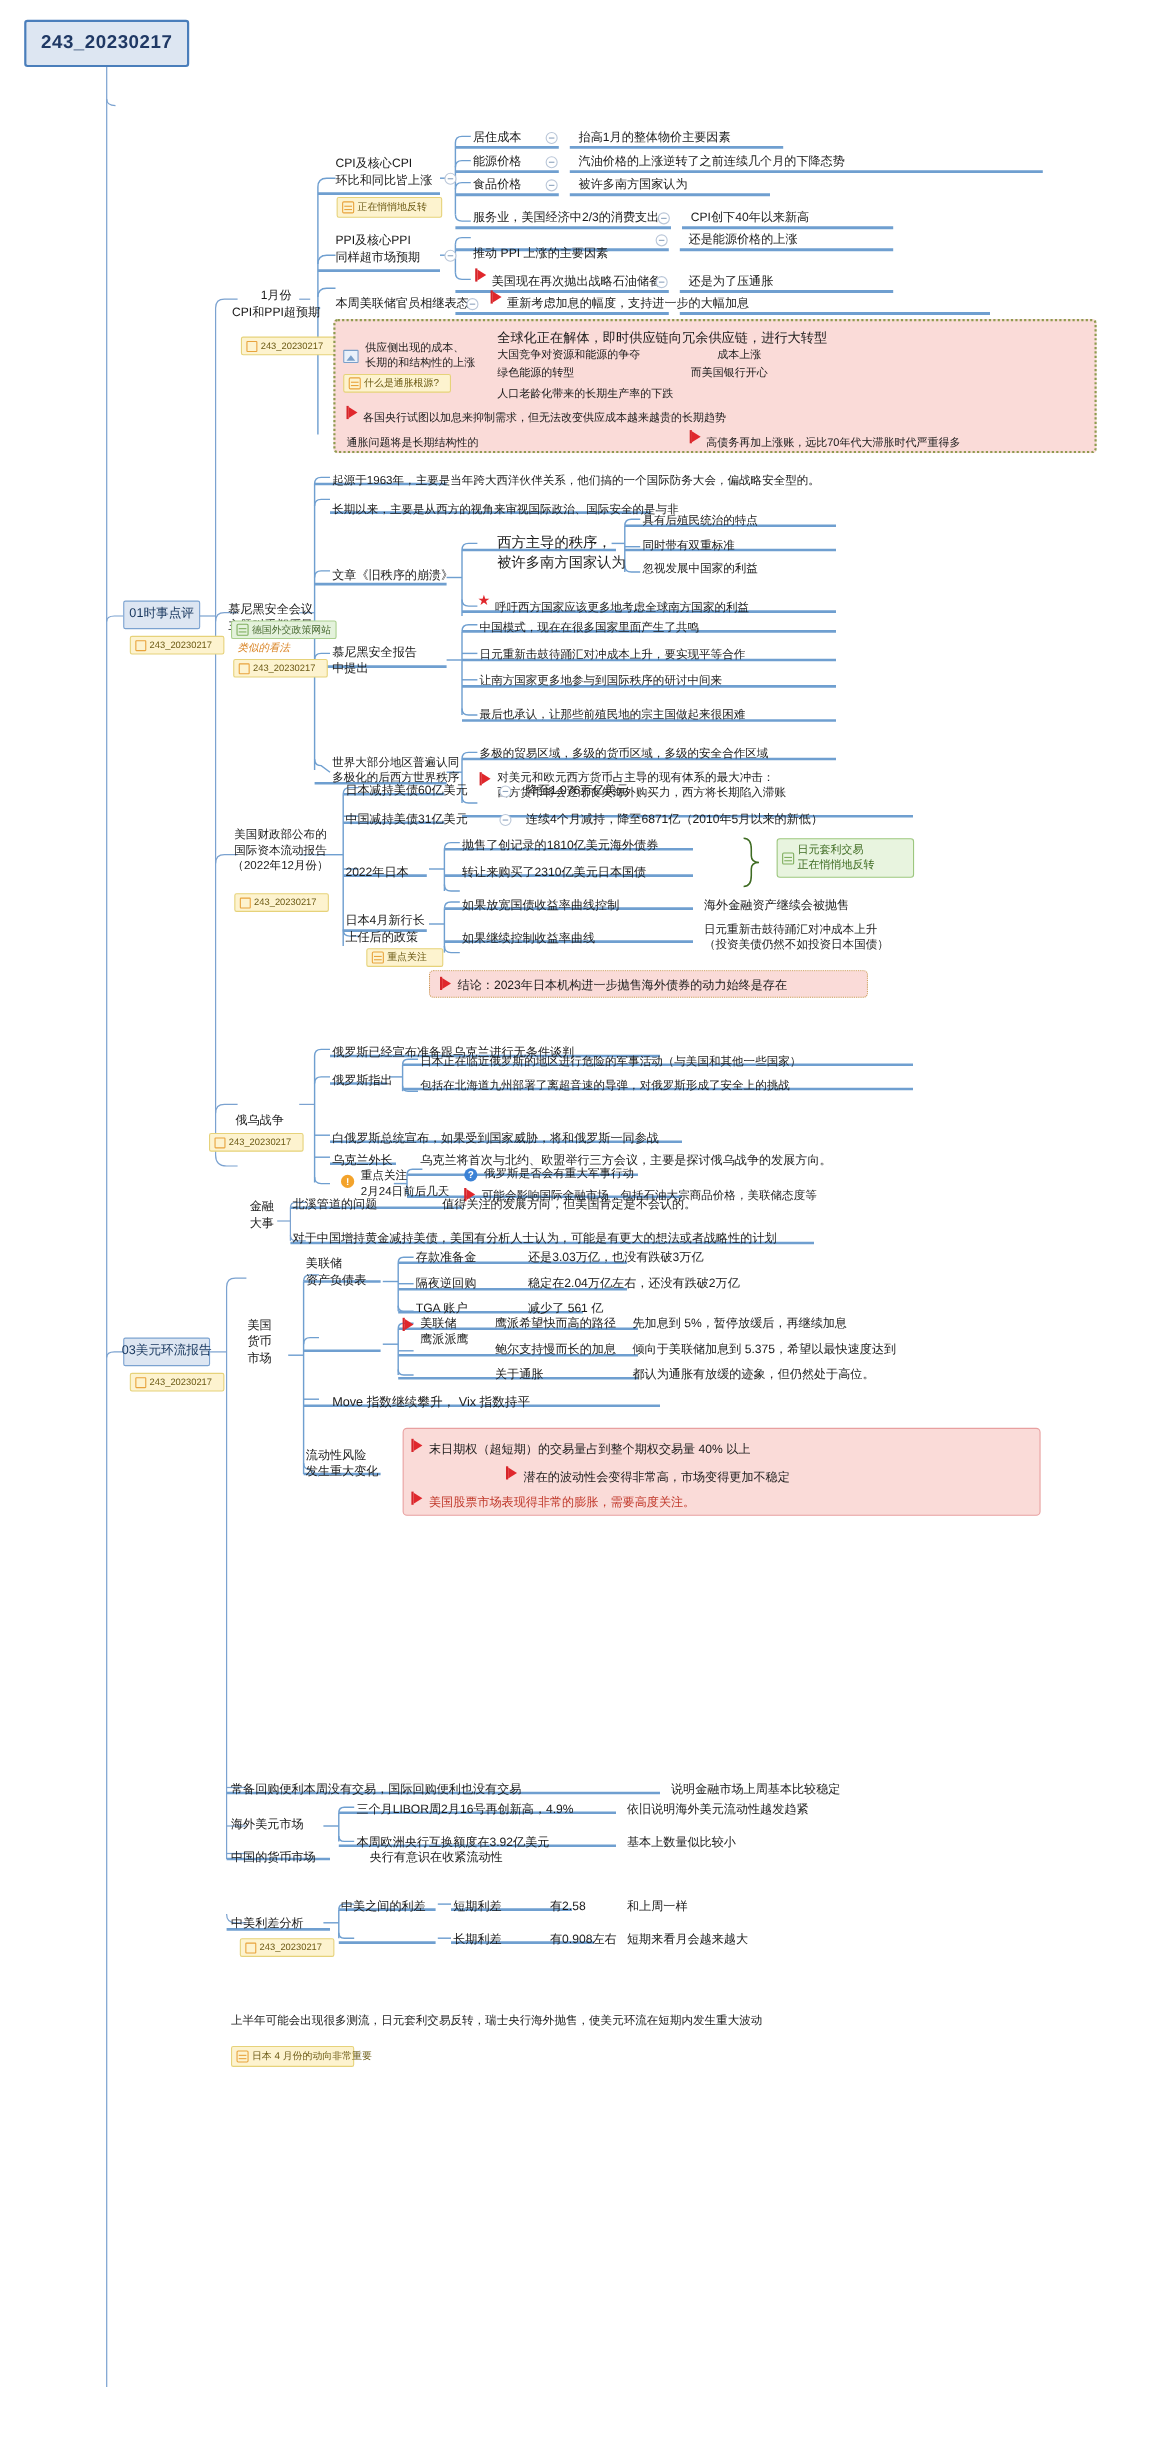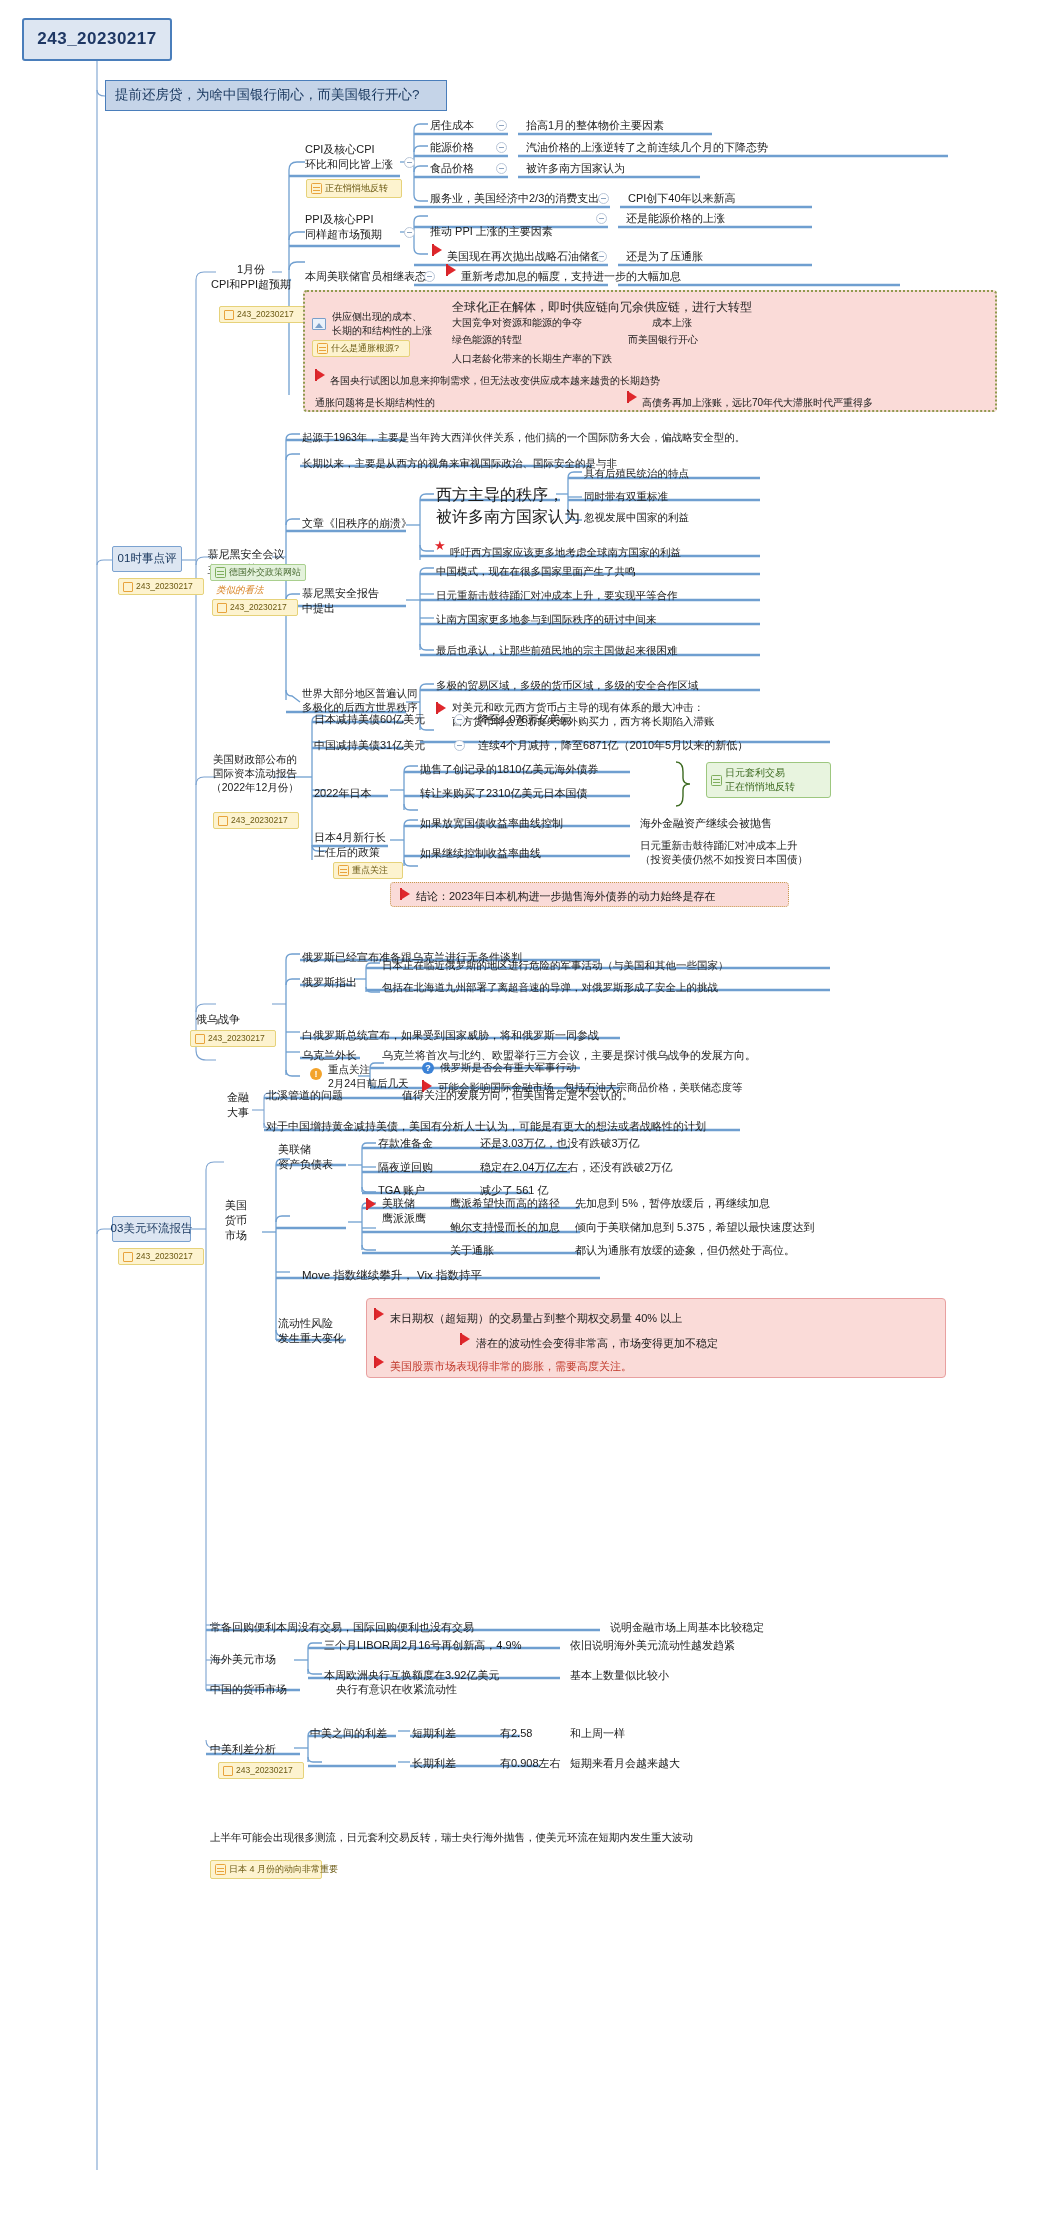--- a/index.html
+++ b/index.html
@@ -395,21 +395,20 @@
     <line x1="308" y1="1736" x2="396" y2="1736"></line>
     <line x1="308" y1="1766" x2="396" y2="1766"></line>
     <line x1="410" y1="1736" x2="520" y2="1736"></line>
     <line x1="410" y1="1766" x2="540" y2="1766"></line>
     <line x1="206" y1="1754" x2="300" y2="1754"></line>
   </g>
 </svg>
 
 <div class="node root">243_20230217</div>
 
-<div class="node title-bar">提前还房贷，为啥中国银行闹心，而美国银行开心?</div>
 
 <div class="n-txt" style="left:305px;top:142px;width:98px;text-align:left;font-size:11px;">CPI及核心CPI
 环比和同比皆上涨</div>
 <div class="tog" style="left:404px;top:157px"></div>
 <div class="node tag" style="left:306px;top:179px;width:96px;height:19px">
   <span class="gl"></span>
   <span>正在悄悄地反转</span>
 </div>
 
 <div class="n-txt" style="left:430px;top:118px">居住成本</div>
@@ -502,21 +501,21 @@
 <div class="n-txt orangetxt" style="left:216px;top:584px;font-size:9.5px">类似的看法</div>
 <div class="node tag-doc" style="left:212px;top:599px;width:86px;height:17px">
   <span class="gl" style="display:inline-block;width:8px;height:8px;border:1.2px solid #e8a33d;border-radius:1px"></span>
   <span>243_20230217</span>
 </div>
 
 <div class="n-txt" style="left:302px;top:430px;font-size:10.5px">起源于1963年，主要是当年跨大西洋伙伴关系，他们搞的一个国际防务大会，偏战略安全型的。</div>
 <div class="n-txt" style="left:302px;top:456px;font-size:10.5px">长期以来，主要是从西方的视角来审视国际政治、国际安全的是与非</div>
 
 <div class="n-txt" style="left:302px;top:516px">文章《旧秩序的崩溃》</div>
-<div class="n-txt" style="left:436px;top:484px;width:122px;font-size:16px">西方主导的秩序，
+<div class="n-txt" style="left:452px;top:484px;width:122px;font-size:13px">西方主导的秩序，
 被许多南方国家认为</div>
 <div class="n-txt" style="left:584px;top:466px;font-size:10.5px">具有后殖民统治的特点</div>
 <div class="n-txt" style="left:584px;top:489px;font-size:10.5px">同时带有双重标准</div>
 <div class="n-txt" style="left:584px;top:510px;font-size:10.5px">忽视发展中国家的利益</div>
 <div class="star" style="left:434px;top:539px">★</div>
 <div class="n-txt" style="left:450px;top:545px;font-size:10.5px">呼吁西方国家应该更多地考虑全球南方国家的利益</div>
 
 <div class="n-txt" style="left:302px;top:586px;width:100px">慕尼黑安全报告
 中提出</div>
 <div class="n-txt" style="left:436px;top:564px;font-size:10.5px">中国模式，现在在很多国家里面产生了共鸣</div>
@@ -577,21 +576,21 @@
   <span>重点关注</span>
 </div>
 
 <div class="node pinkbox-dot" style="left:390px;top:882px;width:399px;height:25px"></div>
 <div class="flag" style="left:400px;top:888px">
       <i></i>
       <b></b>
     </div>
 <div class="n-txt" style="left:416px;top:889px;color:#1a1a1a">结论：2023年日本机构进一步抛售海外债券的动力始终是存在</div>
 
-<div class="n-txt" style="left:196px;top:1012px;width:80px;text-align:left">俄乌战争</div>
+<div class="n-txt" style="left:196px;top:1012px;width:80px;text-align:center">俄乌战争</div>
 <div class="node tag-doc" style="left:190px;top:1030px;width:86px;height:17px">
   <span class="gl" style="display:inline-block;width:8px;height:8px;border:1.2px solid #e8a33d;border-radius:1px"></span>
   <span>243_20230217</span>
 </div>
 
 <div class="n-txt" style="left:302px;top:950px">俄罗斯已经宣布准备跟乌克兰进行无条件谈判</div>
 <div class="n-txt" style="left:302px;top:975px">俄罗斯指出</div>
 <div class="n-txt" style="left:382px;top:958px;font-size:10.5px">日本正在临近俄罗斯的地区进行危险的军事活动（与美国和其他一些国家）</div>
 <div class="n-txt" style="left:382px;top:980px;font-size:10.5px">包括在北海道九州部署了离超音速的导弹，对俄罗斯形成了安全上的挑战</div>
 <div class="n-txt" style="left:302px;top:1028px">白俄罗斯总统宣布，如果受到国家威胁，将和俄罗斯一同参战</div>

